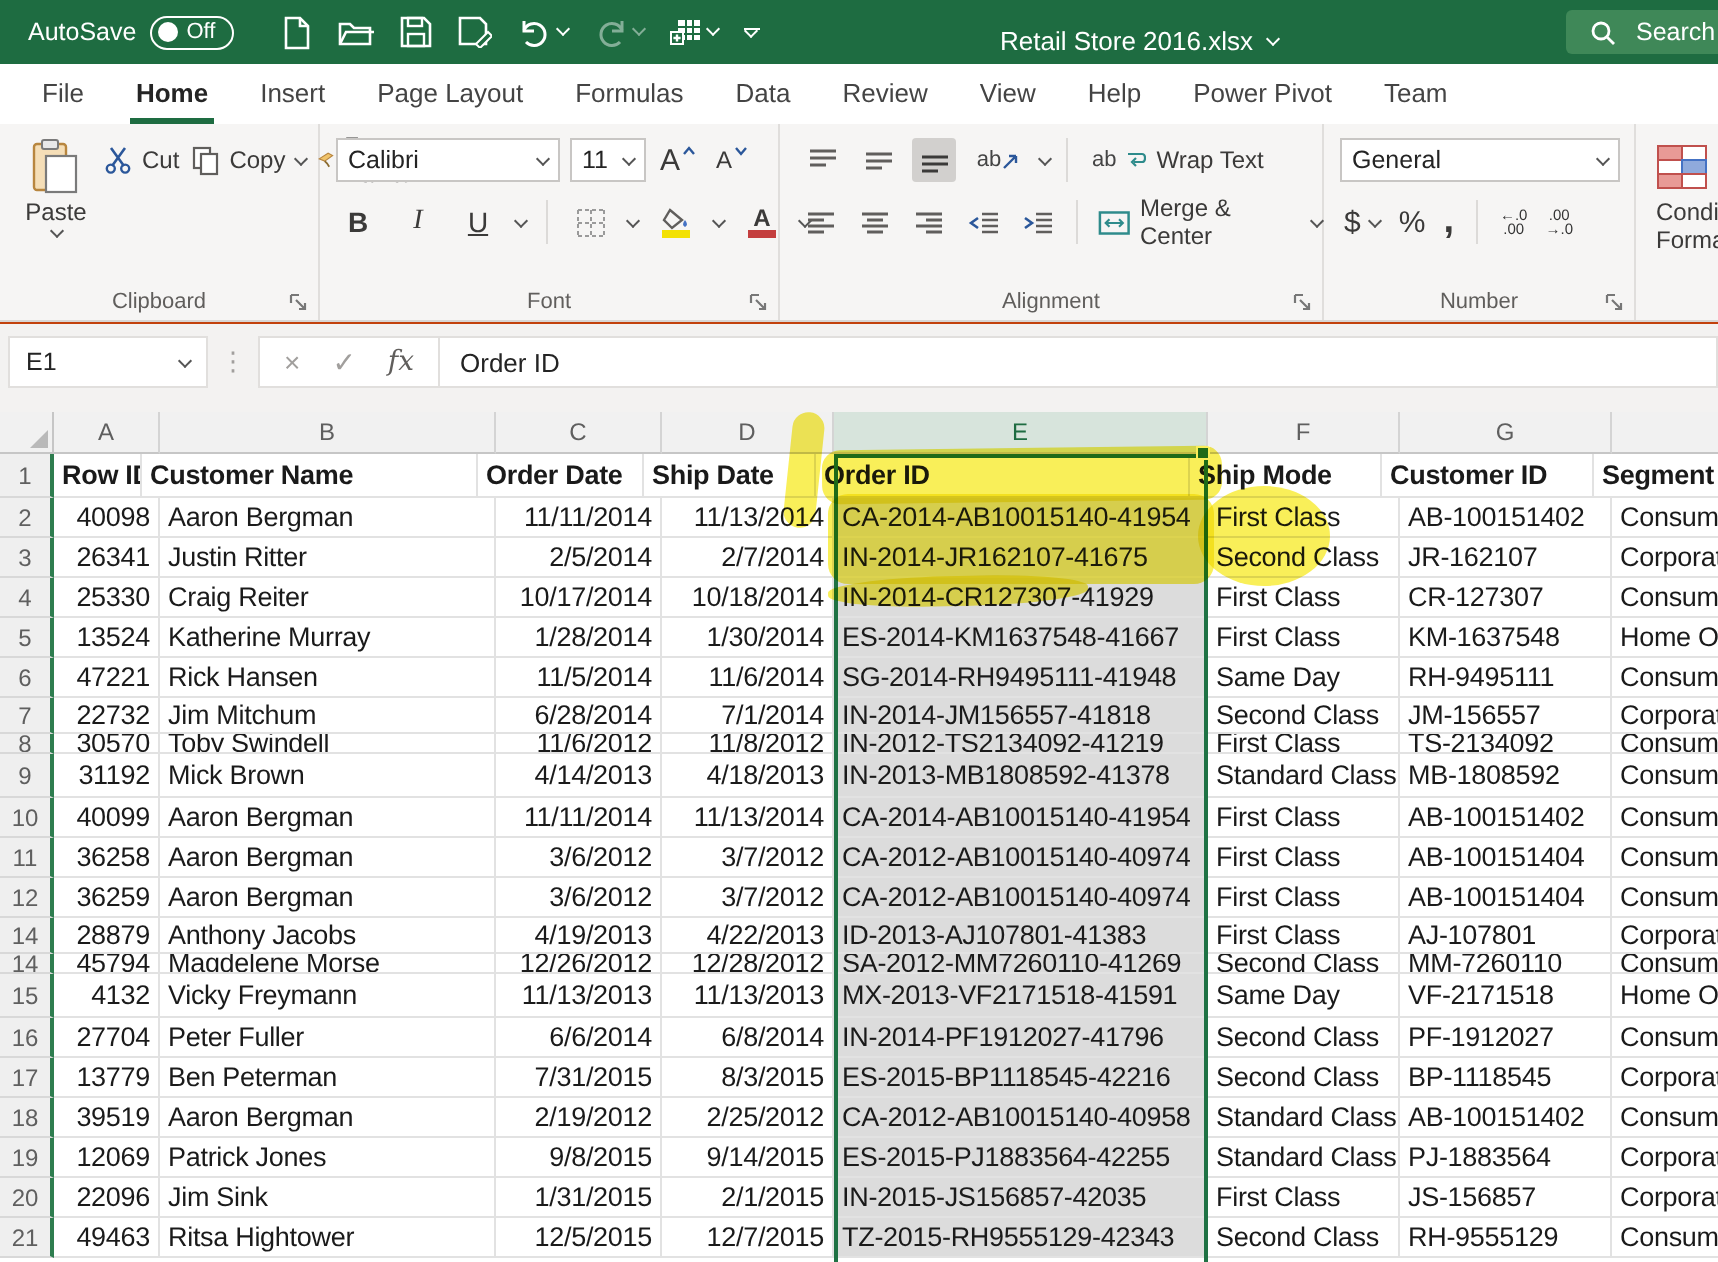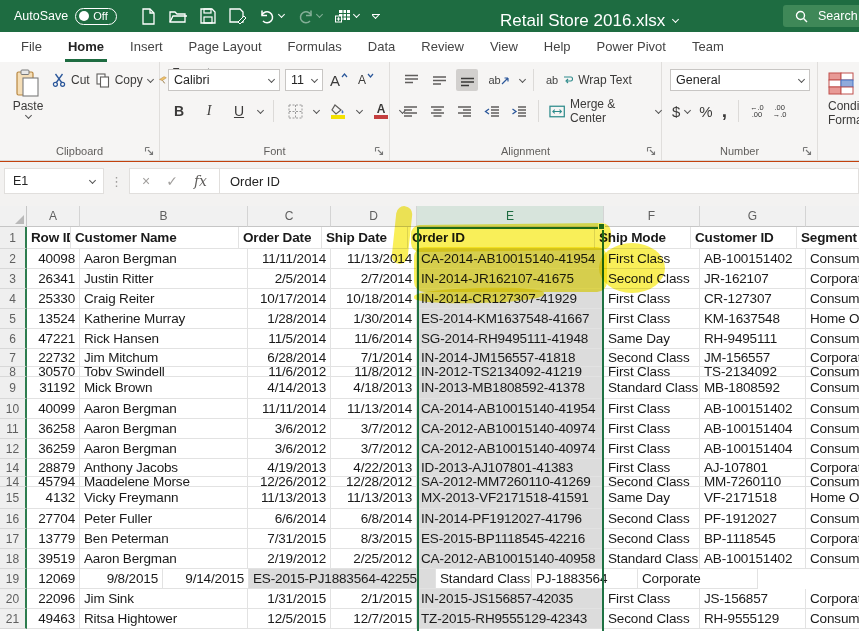--- a/index.html
+++ b/index.html
@@ -18,21 +18,21 @@
   .qbtn{display:flex;align-items:center;gap:3px;padding:2px;}
   .qbtn svg{display:block;}
   .dim{opacity:.45;}
   .cvw{display:inline-block;width:5px;height:5px;border-right:1.3px solid #fff;
        border-bottom:1.3px solid #fff;transform:rotate(45deg);margin-top:-3px;}
   .cv{display:inline-block;width:5px;height:5px;border-right:1.3px solid #555;
       border-bottom:1.3px solid #555;transform:rotate(45deg);margin-top:-2px;flex:none;}
   .morebtn{display:flex;flex-direction:column;align-items:center;gap:1px;}
   .morebtn .bar{width:8px;height:1.3px;background:#fff;}
   .doc-title{position:absolute;left:500px;top:0;height:41px;display:flex;align-items:center;
-             gap:8px;font-size:17px;color:#fff;}
+             gap:8px;font-size:13px;color:#fff;}
   .searchbox{position:absolute;left:783px;top:5px;width:100px;height:22px;border-radius:3px;
              background:var(--search,#3F8858);display:flex;align-items:center;gap:10px;
              padding-left:12px;font-size:12.5px;color:#fff;overflow:hidden;}
 
   
   .tabrow{position:absolute;left:0;top:32px;width:859px;height:30px;background:#FFFFFF;
           display:flex;align-items:stretch;padding-left:8px;}
   .tab{padding:0 13px;line-height:29px;font-size:13px;color:#444;position:relative;}
   .tab.active{color:#242424;font-weight:600;}
   .tab.active::after{content:"";position:absolute;left:10px;right:10px;bottom:0;height:3px;
@@ -999,20 +999,23 @@
             <span class="vv">Consumer</span>
           </div>
         </div>
         <div class="grow-r">
           <div class="rh" style="width: 27px; height: 20px;">
             <span class="vv">19</span>
           </div>
           <div class="cell ar" style="width: 53px; height: 20px;">
             <span class="vv">12069</span>
           </div>
+          <div class="cell al" style="width: 168px; height: 20px;">
+            <span class="vv">Patrick Jones</span>
+          </div>
           <div class="cell ar" style="width: 83px; height: 20px;">
             <span class="vv">9/8/2015</span>
           </div>
           <div class="cell ar" style="width: 86px; height: 20px;">
             <span class="vv">9/14/2015</span>
           </div>
           <div class="cell al sel" style="width: 187px; height: 20px;">
             <span class="vv">ES-2015-PJ1883564-42255</span>
           </div>
           <div class="cell al" style="width: 96px; height: 20px;">

